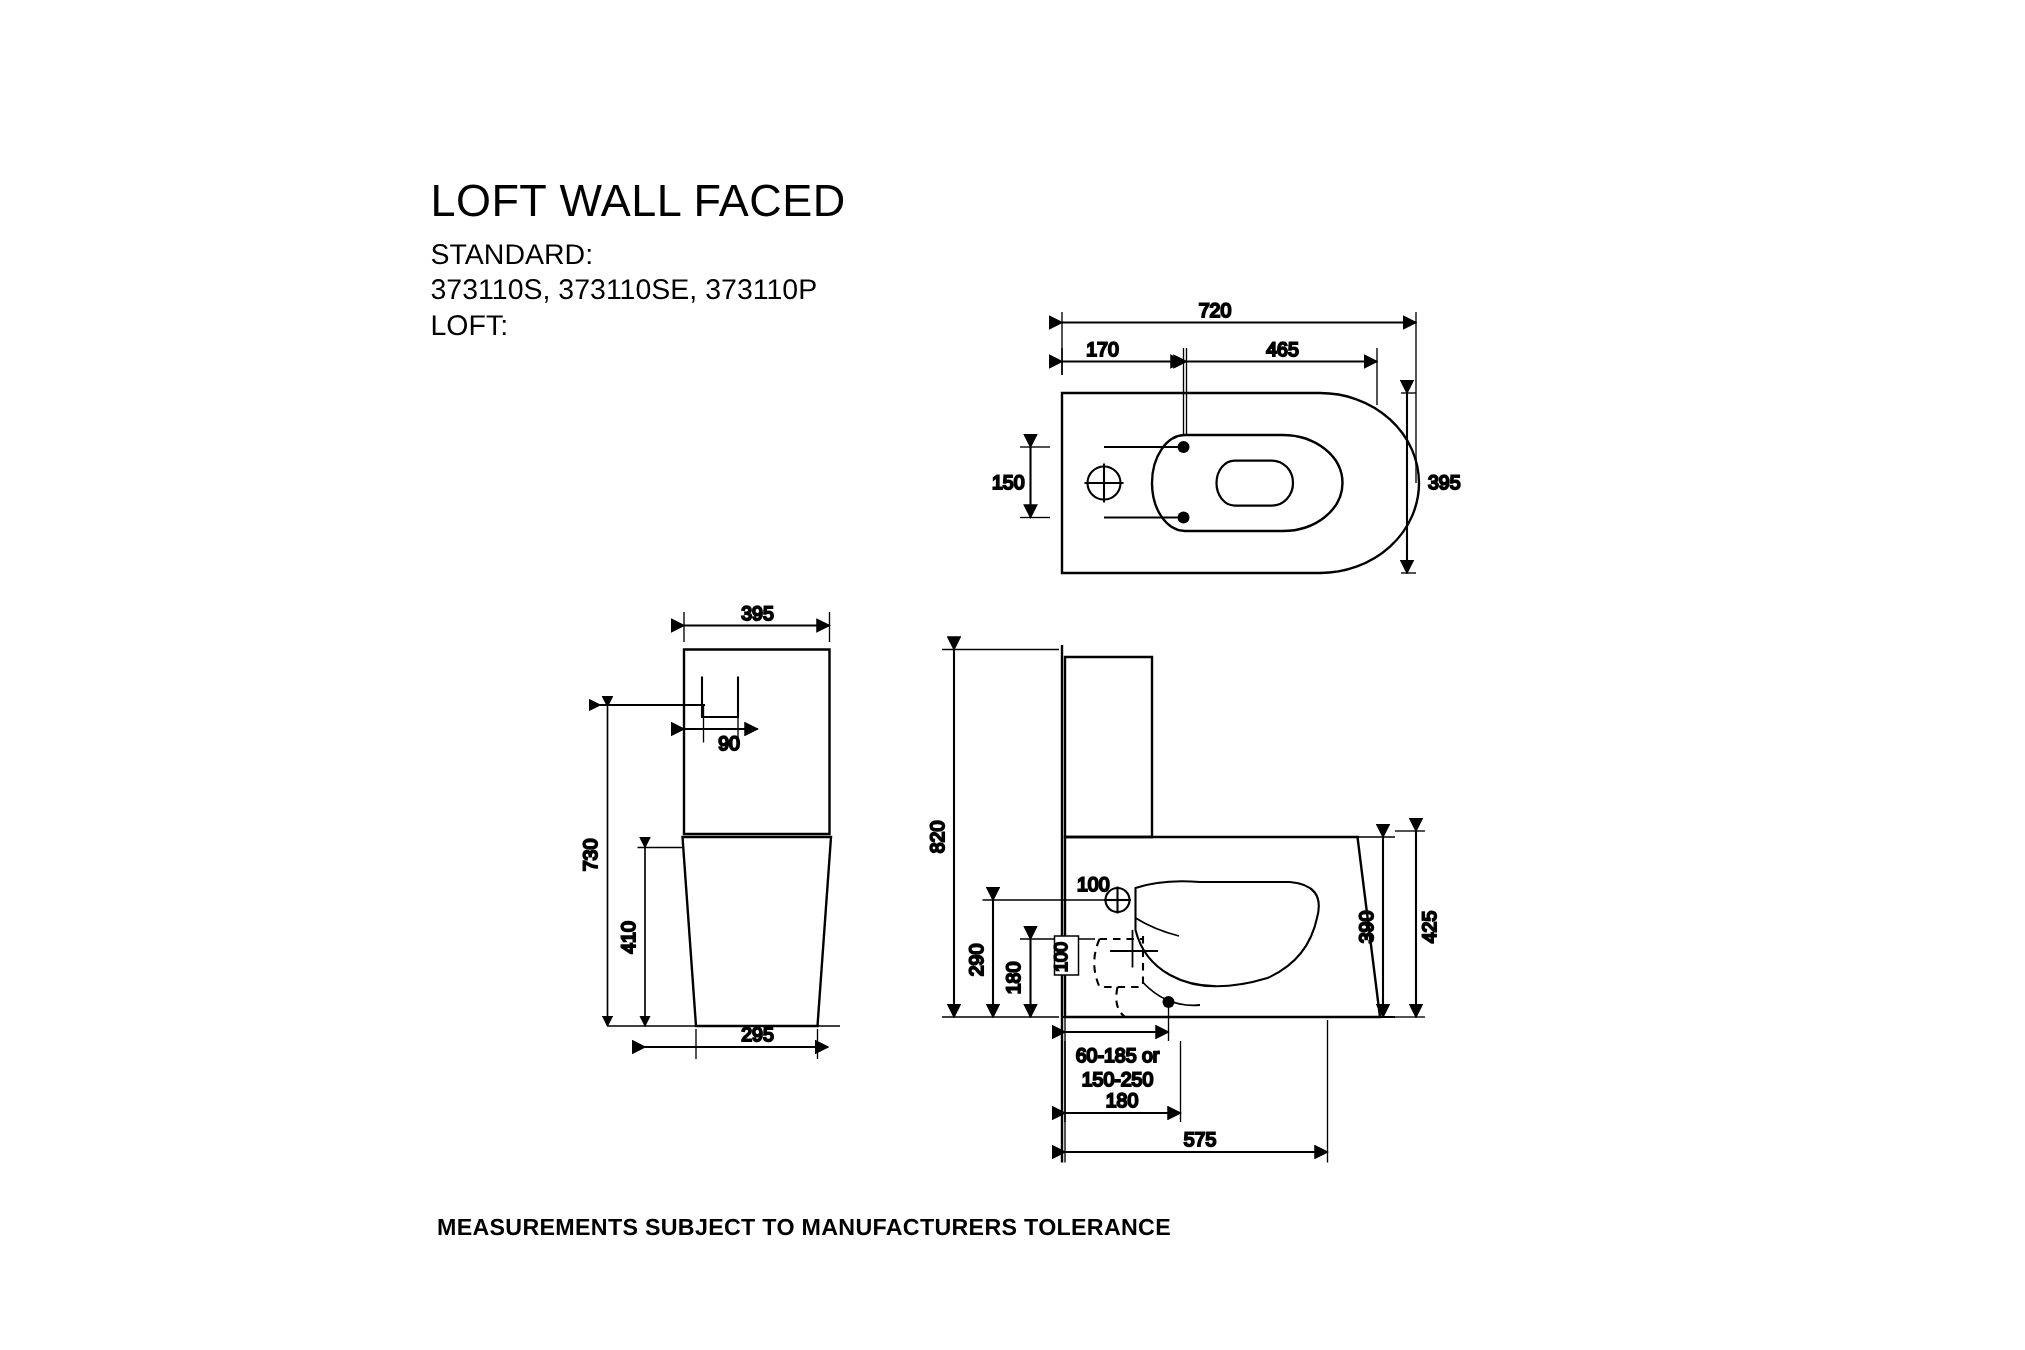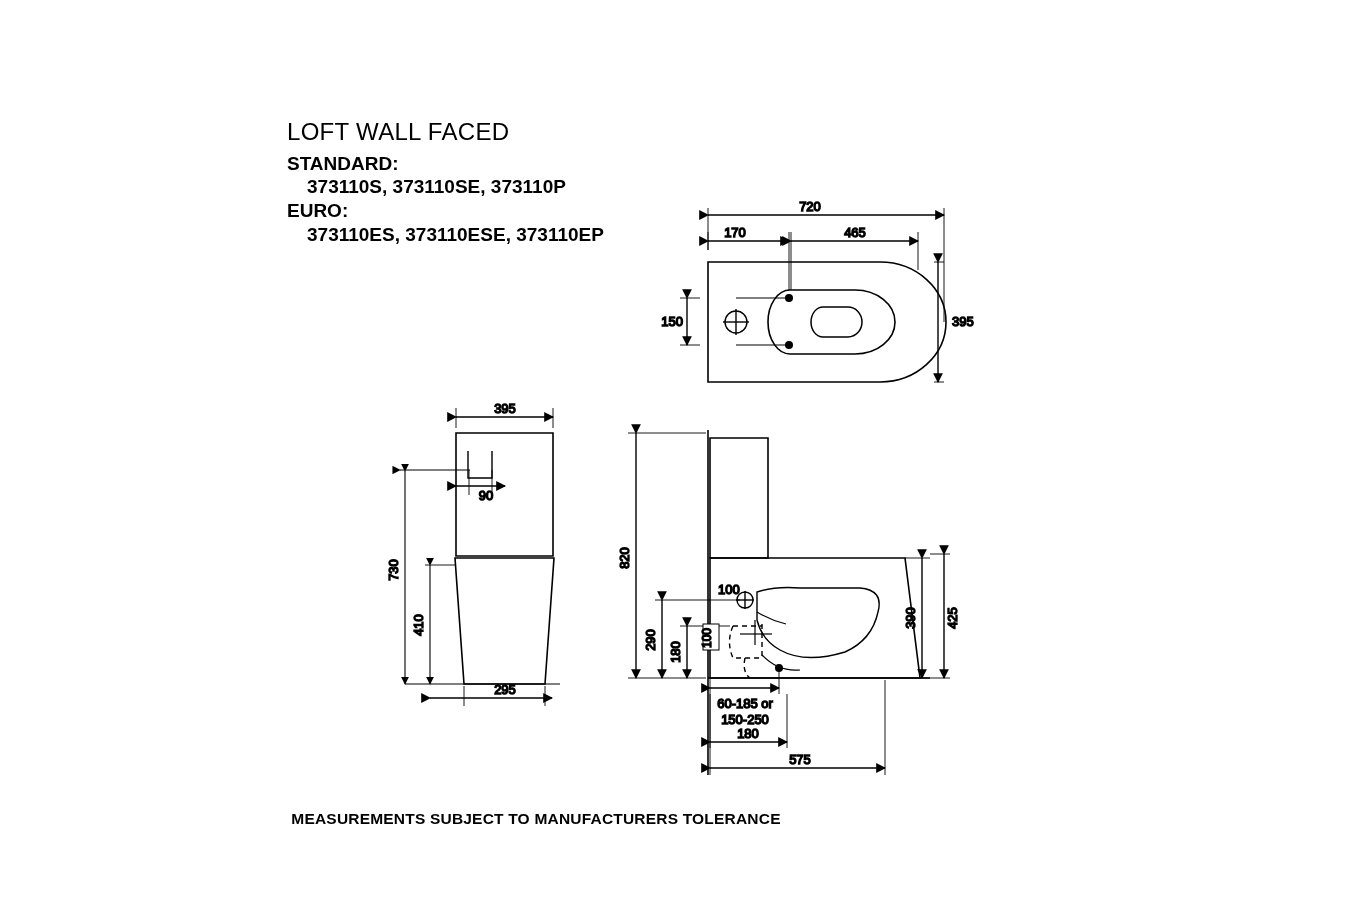--- a/index.html
+++ b/index.html
@@ -17,35 +17,35 @@
   }
 
   
   #title-block {
     position: absolute;
     left: 287px;
     top: 118px;
     width: 520px;
   }
   #product-title {
-    font-size: 24px;
+    font-size: 30px;
     font-weight: 400;
     letter-spacing: 0.3px;
     line-height: 1.15;
     margin: 0 0 6px 0;
     white-space: nowrap;
   }
   .variant-group {
     font-size: 19px;
-    font-weight: bold;
+    font-weight: normal;
     line-height: 1.25;
     white-space: nowrap;
   }
   .variant-label { display: block; }
-  .variant-codes { display: block; margin-left: 20px; }
+  .variant-codes { display: block; }
 
   
   #footer-note {
     position: absolute;
     left: 0;
     top: 810px;
     width: 1072px;
     text-align: center;
     font-size: 15.5px;
     font-weight: bold;
@@ -79,22 +79,21 @@
 <body>
 
 <div id="title-block">
   <div id="product-title">LOFT WALL FACED</div>
 
   <div class="variant-group">
     <span class="variant-label">STANDARD:</span>
     <span class="variant-codes">373110S, 373110SE, 373110P</span>
   </div>
   <div class="variant-group">
-    <span class="variant-label">EURO:</span>
-    <span class="variant-codes">373110ES, 373110ESE, 373110EP</span>
+    <span class="variant-label">LOFT:</span>
   </div>
 </div>
 
 <div id="drawing-canvas">
 <svg width="1350" height="900" viewBox="0 0 1350 900" xmlns="http://www.w3.org/2000/svg" stroke="#000" fill="none" stroke-width="1.4" stroke-linecap="butt">
 
   <defs>
     <marker id="arrIn" viewBox="0 0 10 10" refX="9" refY="5" markerWidth="7" markerHeight="7" orient="auto-start-reverse">
       <path d="M 0 0 L 10 5 L 0 10 z" fill="#000" stroke="none"></path>
     </marker>

